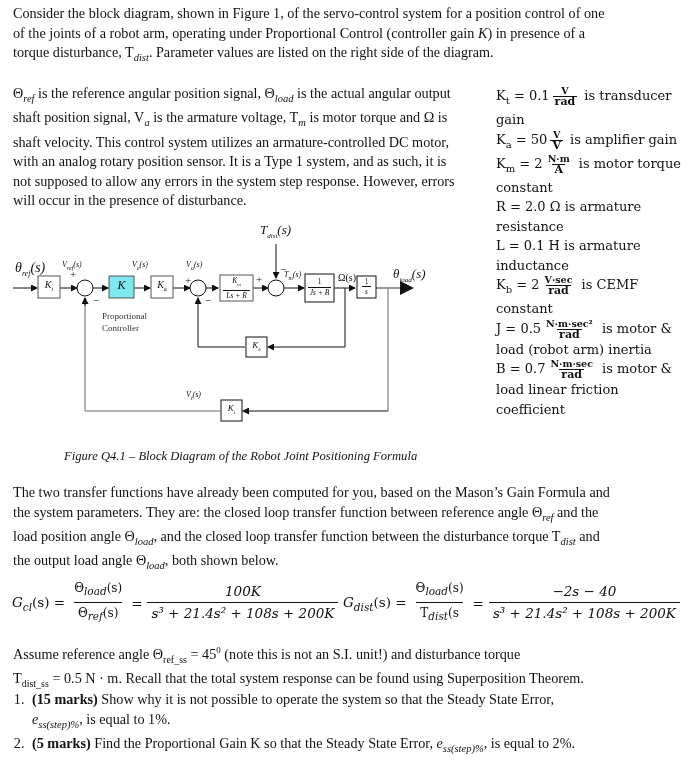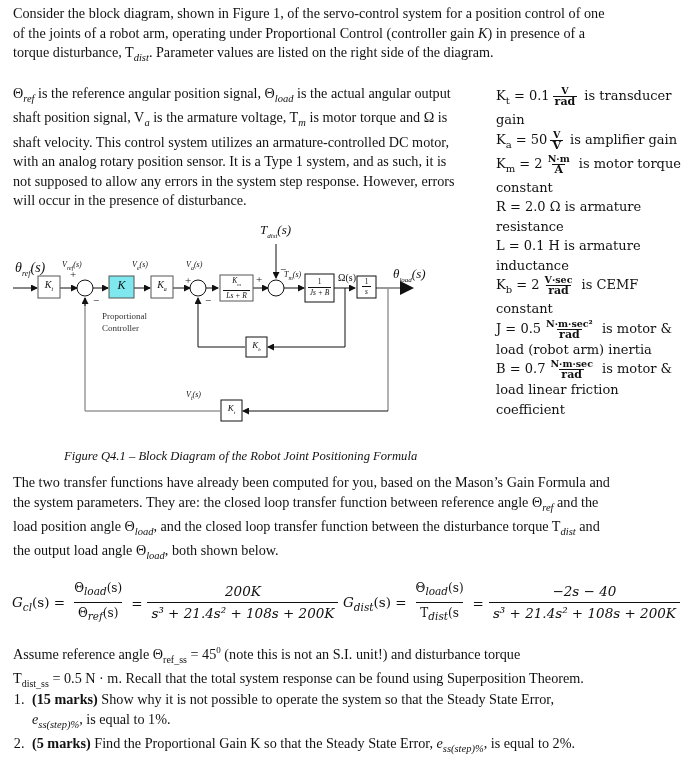--- a/index.html
+++ b/index.html
@@ -173,36 +173,36 @@
   <div class="abs" style="left:221px; top:193px; width:21px; text-align:center; font-size:9px; font-style:italic;"><span>K</span><sub style="font-size:5px">t</sub></div>
 
   <div class="abs" style="left:102px; top:100px; font-size:9px; line-height:12px; color:#333;">
     <div>Proportional</div>
     <div>Controller</div>
   </div>
 </div>
 
 <div class="abs caption" style="left:64px; top:449px;">Figure Q4.1 – Block Diagram of the Robot Joint Positioning Formula</div>
 
-<div class="abs para" style="left:13px; top:473px; width:670px;">
+<div class="abs para" style="left:13px; top:483px; width:670px;">
   <div>The two transfer functions have already been computed for you, based on the Mason’s Gain Formula and</div>
   <div><span>the system parameters. They are: the closed loop transfer function between reference angle Θ</span><sub class="it">ref</sub><span> and the</span></div>
   <div><span>load position angle Θ</span><sub class="it">load</sub><span>, and the closed loop transfer function between the disturbance torque T</span><sub class="it">dist</sub><span> and</span></div>
   <div><span>the output load angle Θ</span><sub class="it">load</sub><span>, both shown below.</span></div>
 </div>
 
 <div class="abs eq" style="left:12px; top:580px;">
   <span><i>G</i><sub class="it">cl</sub><span>(s) =</span></span>
   <span class="bigfrac" style="font-size:12px;">
     <span class="n"><span>Θ</span><sub class="it">load</sub><span>(s)</span></span>
     <span class="d"><span>Θ</span><sub class="it">ref</sub><span>(s)</span></span>
   </span>
   <span>=</span>
   <span class="bigfrac">
-    <span class="n" style="font-style:italic;">200K</span>
+    <span class="n" style="font-style:italic;">100K</span>
     <span class="d" style="font-style:italic;">s³ + 21.4s² + 108s + 200K</span>
   </span>
 </div>
 
 <div class="abs eq" style="left:343px; top:580px;">
   <span><i>G</i><sub class="it">dist</sub><span>(s) =</span></span>
   <span class="bigfrac" style="font-size:12px;">
     <span class="n"><span>Θ</span><sub class="it">load</sub><span>(s)</span></span>
     <span class="d"><span>T</span><sub class="it">dist</sub><span>(s</span></span>
   </span>

